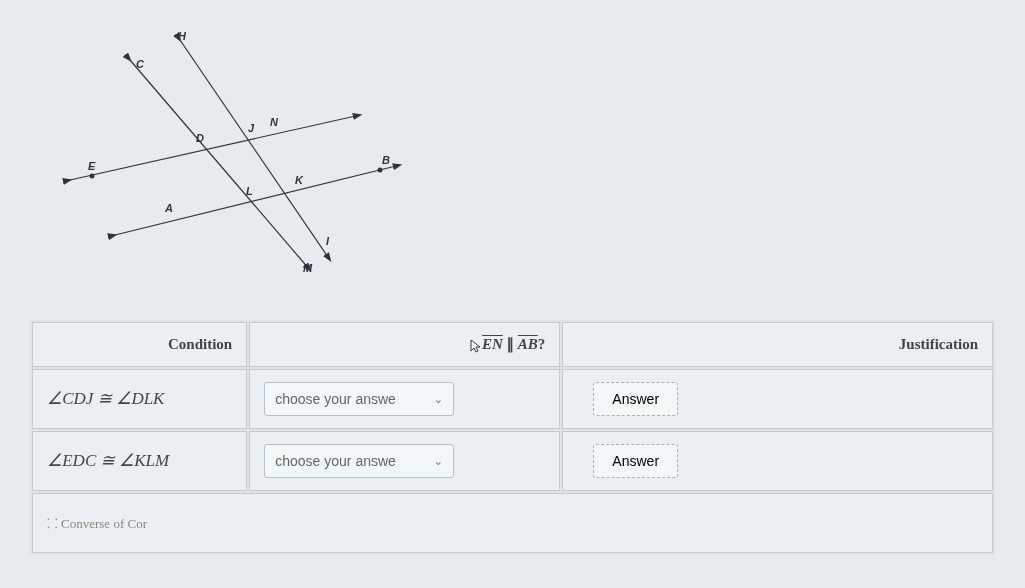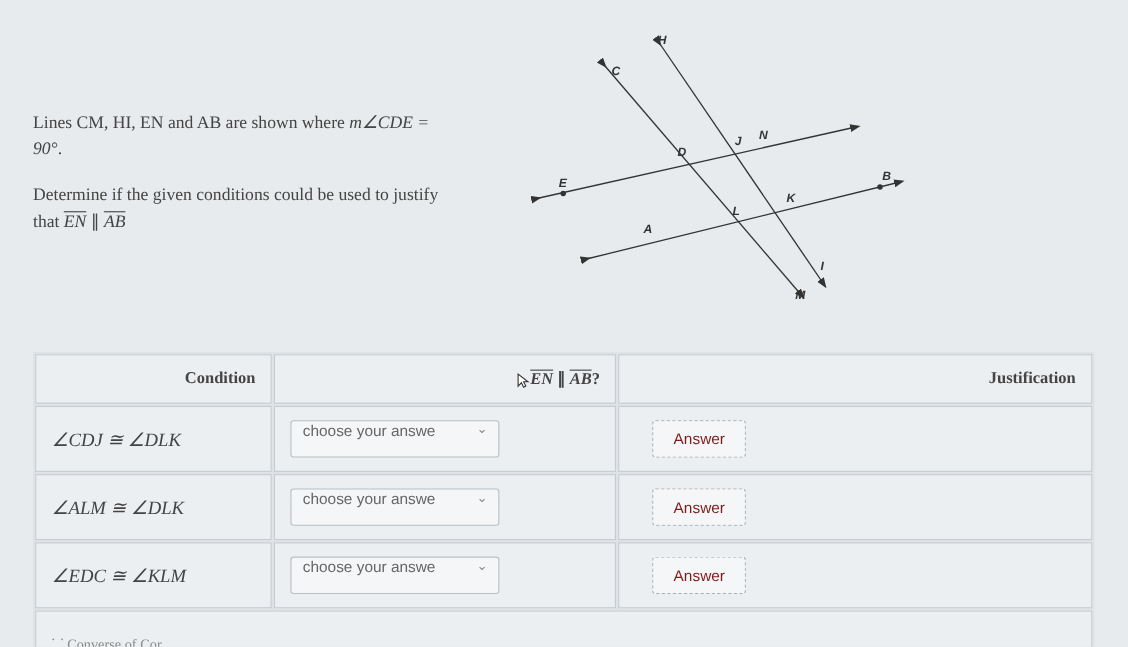--- a/index.html
+++ b/index.html
@@ -35,21 +35,21 @@
       padding: 12px 14px;
       font-size: 15px;
       color: #444;
       text-align: left;
       vertical-align: middle;
     }
     th { font-weight: bold; text-align: right; margin-top: 18px; }
     td.cond { font-style: italic; font-family: 'Times New Roman', serif; font-size: 17px; margin-left: 40px; }
     .select {
       display: inline-flex;
-      align-items: flex-start;
+      align-items: center;
       justify-content: space-between;
       width: 190px;
       height: 34px;
       padding: 0 10px;
       background: #f4f6f7;
       border: 1px solid #b8bfc5;
       border-radius: 3px;
       color: #666;
       font-size: 14px;
       cursor: pointer;
@@ -58,44 +58,34 @@
     .chev { font-size: 12px; color: #888; }
     .answer-btn {
       display: inline-flex;
       align-items: center;
       justify-content: flex-start;
       height: 34px;
       padding: 0 18px;
       background: #f4f6f7;
       border: 1px dashed #a8b0b7;
       border-radius: 3px;
-      color: #7f1d1d;
+      color: #000000;
       font-size: 14px;
       cursor: pointer;
       font-family: Arial, sans-serif;
     }
     td.justify { text-align: left; padding-left: 30px; }
     .cursor-icon { display: inline-block; width: 16px; height: 16px; margin-right: -2px; vertical-align: middle; }
     .partial-row td { color: #888; font-size: 13px; padding: 20px 14px; }
     svg text { font-family: Arial, sans-serif; font-size: 11px; fill: #333; font-weight: bold; font-style: italic; }
   </style>
 </head>
 <body>
 
 <div class="top-section">
-  <div class="text-content">
-    <p>
-      <span>Lines CM, HI, EN and AB are shown where </span>
-      <span class="math-it">m∠CDE = 90°</span><span>.</span>
-    </p>
-    <p>
-      <span>Determine if the given conditions could be used to justify that </span>
-      <span class="overline">EN</span><span> ∥ </span><span class="overline">AB</span>
-    </p>
-  </div>
 
   <div class="diagram">
     <svg width="420" height="260" viewBox="0 0 420 260">
       <defs>
         <marker id="arrow" markerWidth="10" markerHeight="10" refX="6" refY="3" orient="auto">
           <path d="M0,0 L8,3 L0,6 Z" fill="#333"></path>
         </marker>
       </defs>
 
       <line x1="100" y1="40" x2="280" y2="250" stroke="#333" stroke-width="1.2" marker-start="url(#arrow)" marker-end="url(#arrow)"></line>
@@ -148,34 +138,20 @@
           <span class="chev">⌄</span>
         </div>
       </td>
       <td class="justify">
         <div class="answer-btn">
           <span>Answer</span>
         </div>
       </td>
     </tr>
     <tr>
-      <td class="cond">∠ALM ≅ ∠DLK</td>
-      <td>
-        <div class="select">
-          <span>choose your answe</span>
-          <span class="chev">⌄</span>
-        </div>
-      </td>
-      <td class="justify">
-        <div class="answer-btn">
-          <span>Answer</span>
-        </div>
-      </td>
-    </tr>
-    <tr>
       <td class="cond">∠EDC ≅ ∠KLM</td>
       <td>
         <div class="select">
           <span>choose your answe</span>
           <span class="chev">⌄</span>
         </div>
       </td>
       <td class="justify">
         <div class="answer-btn">
           <span>Answer</span>

